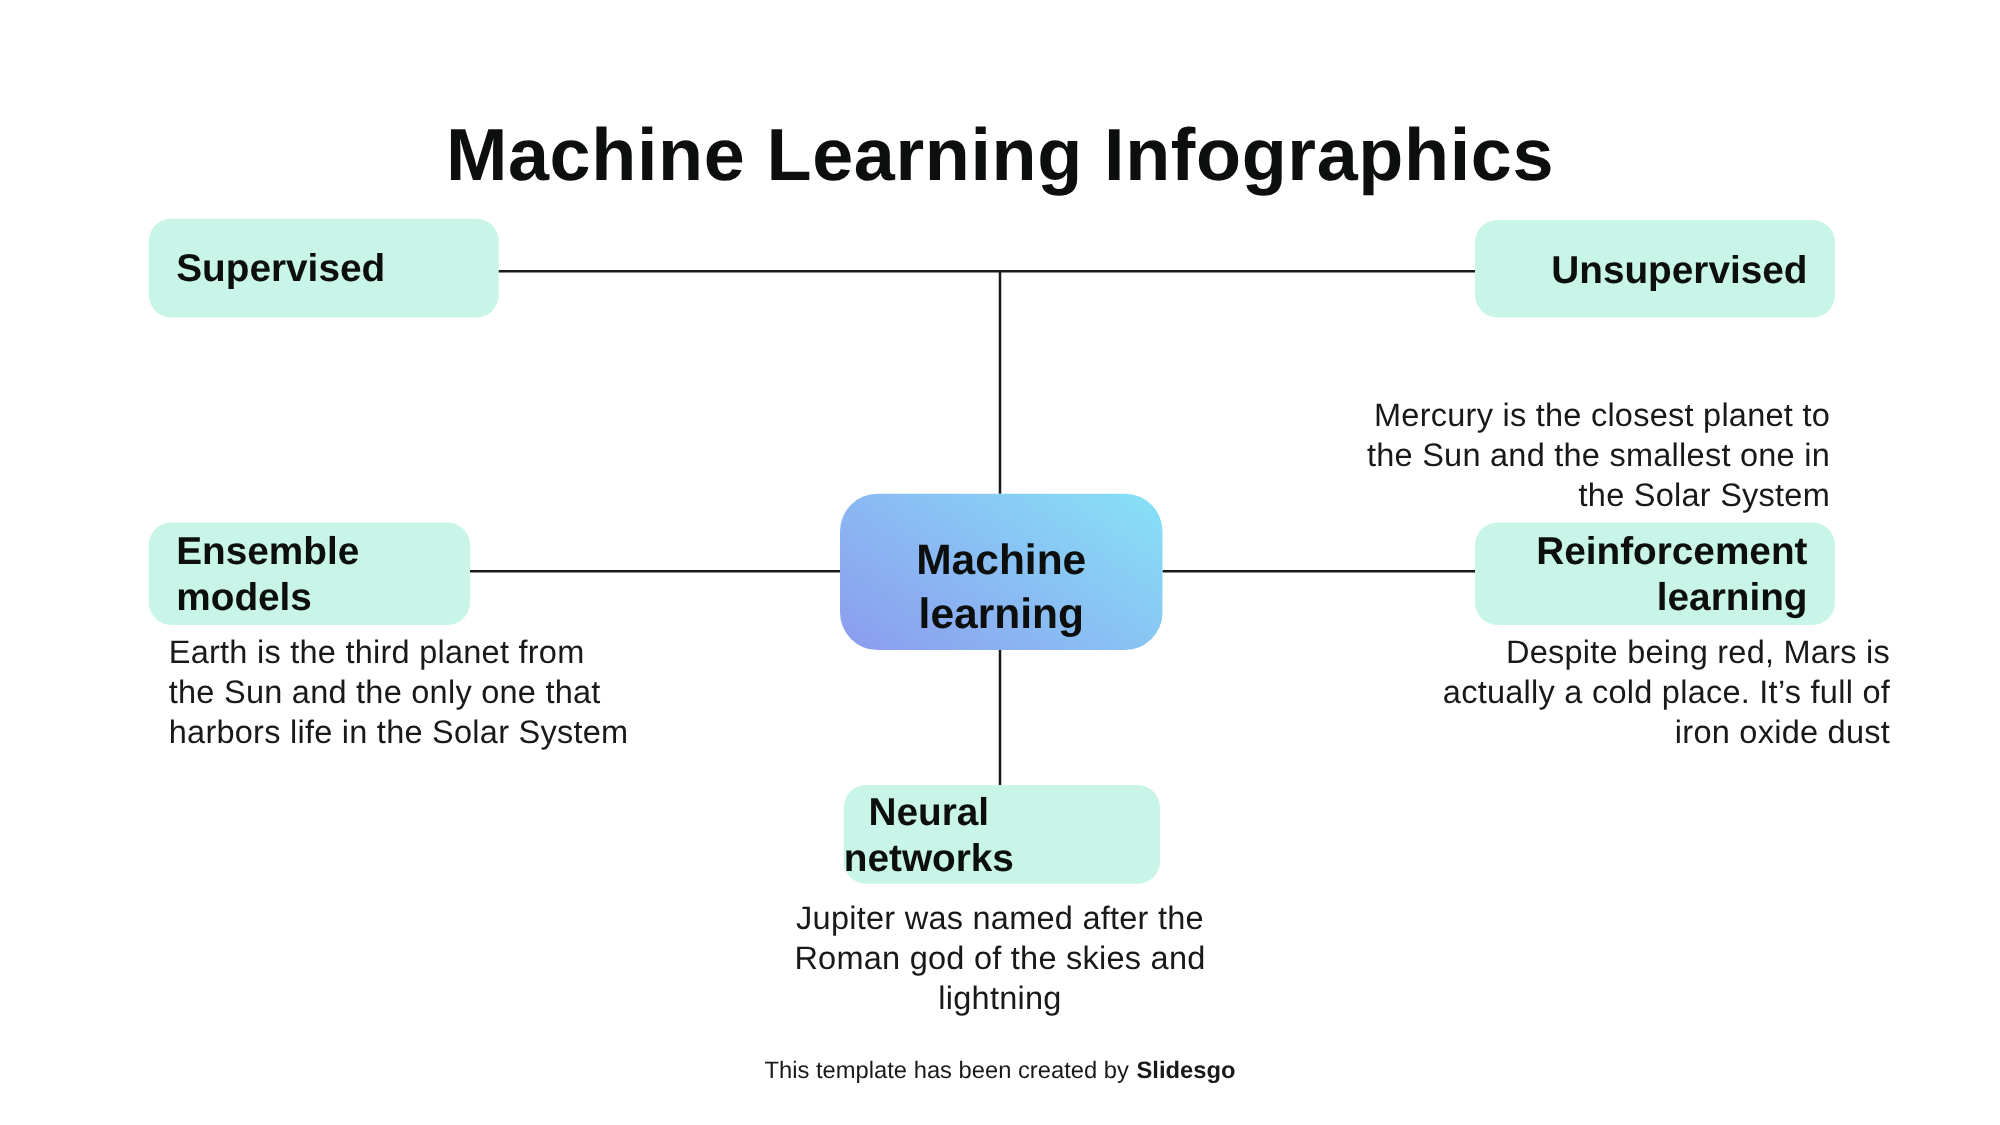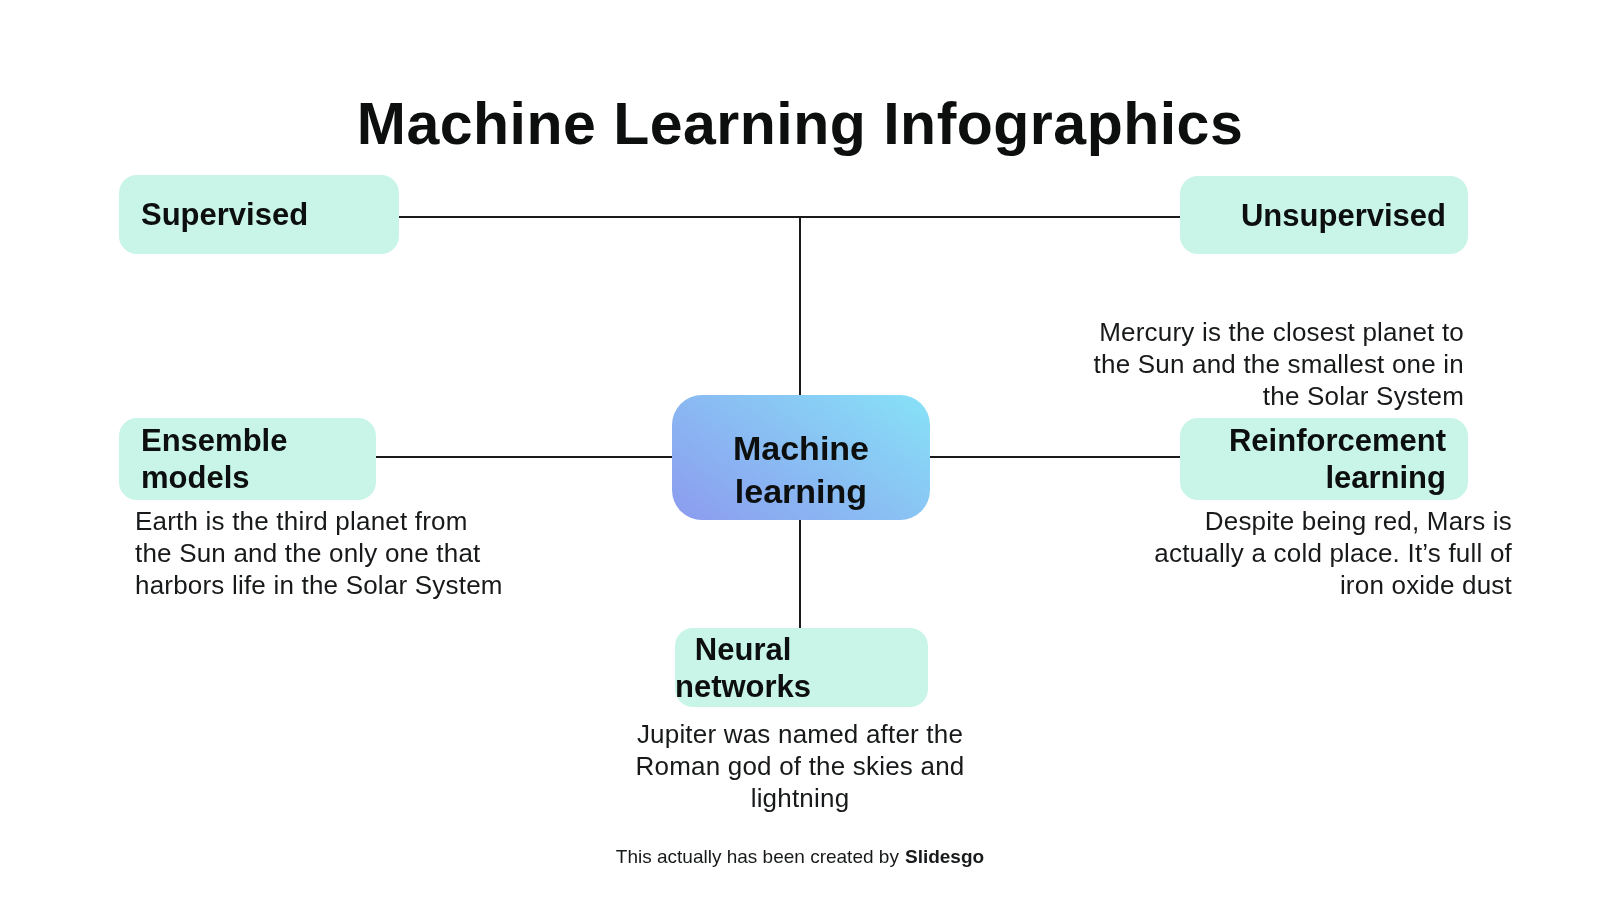--- a/index.html
+++ b/index.html
@@ -145,16 +145,16 @@
 the Sun and the only one that
 harbors life in the Solar System</div>
   <div class="description description--mars">Despite being red, Mars is
 actually a cold place. It’s full of
 iron oxide dust</div>
   <div class="description description--jupiter">Jupiter was named after the
 Roman god of the skies and
 lightning</div>
 
   <div class="footer">
-    <span>This actually has been created by</span><span class="brand">Slidesgo</span>
+    <span>This template has been created by</span><span class="brand">Slidesgo</span>
   </div>
 
 </div>
 
 </body></html>

